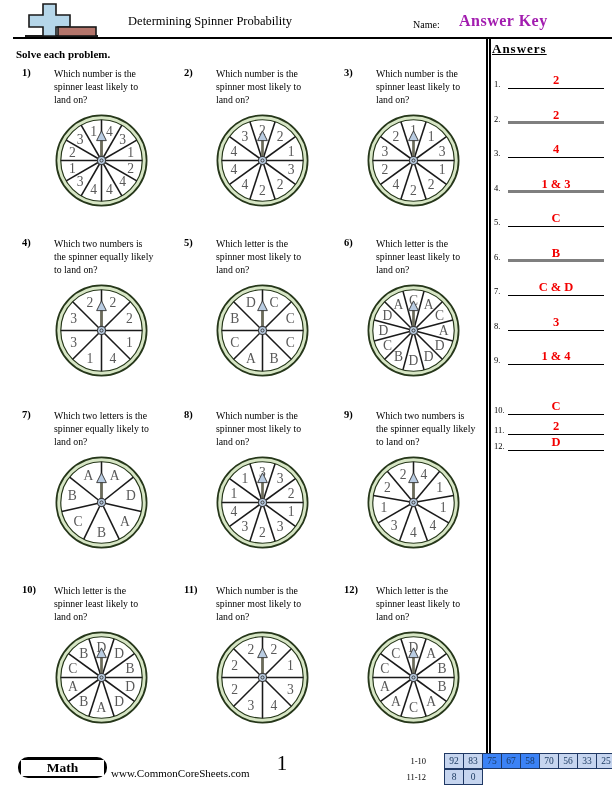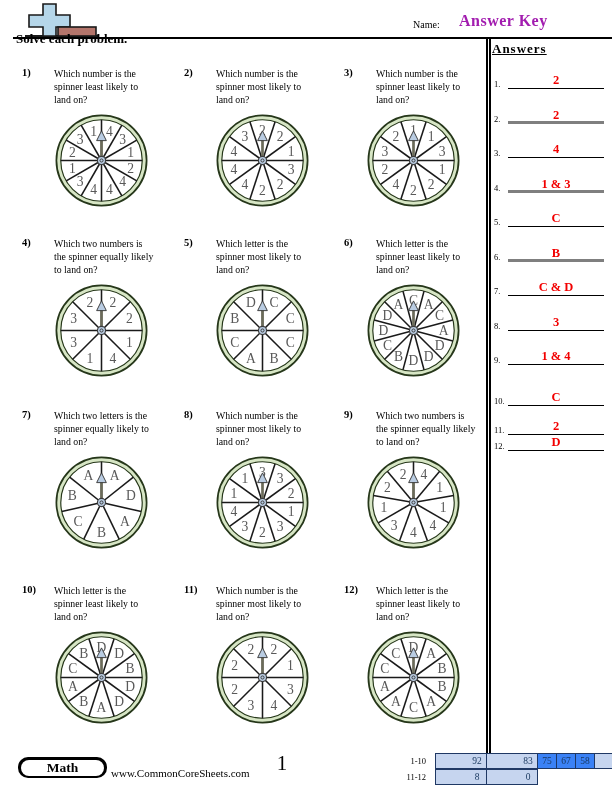--- a/index.html
+++ b/index.html
@@ -5,21 +5,21 @@
   html,body{margin:0;padding:0;background:#888;}
   .page{position:relative;width:612px;height:792px;background:#fff;margin:0 auto;
         font-family:"Liberation Serif",serif;color:#000;overflow:hidden;}
 
   
   .logo{position:absolute;left:22px;top:2px;}
   .title{position:absolute;left:60px;top:14px;width:300px;text-align:center;font-size:12.5px;}
   .name-label{position:absolute;left:413px;top:19px;font-size:10px;}
   .answer-key{position:absolute;left:459px;top:12px;font-size:16px;font-weight:bold;color:#a21caf;letter-spacing:.5px;}
   .header-rule{position:absolute;left:13px;top:37px;width:599px;height:2px;background:#000;}
-  .instructions{position:absolute;left:16px;top:31px;font-size:13px;font-weight:bold;}
+  .instructions{position:absolute;left:16px;top:48px;font-size:11px;font-weight:bold;}
 
   
   .answers-divider{position:absolute;left:486px;top:38px;height:717px;width:0;border-left:5px double #000;}
   .answers-title{position:absolute;left:492px;top:41px;width:116px;text-align:left;
                  font-size:13px;font-weight:bold;text-decoration:underline;letter-spacing:1px;}
   .answers-list{position:absolute;left:492px;top:59px;width:118px;height:430px;}
   .answer-item{position:absolute;left:0;width:118px;height:30px;}
   .answer-number{position:absolute;left:2px;bottom:0;font-size:8.5px;}
   .answer-value{position:absolute;left:16px;bottom:1px;width:96px;text-align:center;
                 font-size:12.5px;font-weight:bold;color:#f20000;}
@@ -30,44 +30,45 @@
   
   .problems-grid{position:absolute;left:20px;top:62px;width:464px;height:683px;display:grid;
                  grid-template-columns:162px 160px 142px;grid-template-rows:170px 172px 175px 166px;}
   .problem{position:relative;}
   .problem-number{position:absolute;left:2px;top:5px;font-size:10.5px;font-weight:bold;}
   .problem-question{margin:5px 0 0 34px;width:126px;font-size:9.8px;line-height:1.33;white-space:pre-line;}
   .spinner{margin-top:6px;display:flex;justify-content:center;}
 
   
   .badge{position:absolute;left:18px;top:757px;width:89px;height:21px;background:#000;border-radius:10px;}
-  .badge-inner{position:absolute;left:3px;top:2.5px;right:3px;bottom:2.5px;background:#fff;border-radius:8px;
+  .badge-inner{position:absolute;left:3px;top:2.5px;right:3px;bottom:2.5px;background:#fff;border-radius:0;
                display:flex;align-items:center;justify-content:center;font-size:13.5px;font-weight:bold;}
   .website{position:absolute;left:111px;top:767px;font-size:11px;}
   .page-number{position:absolute;left:262px;top:751px;width:40px;text-align:center;font-size:21px;}
   .score-table{position:absolute;left:394px;top:753px;}
   .score-row{display:flex;height:16px;}
-  .score-row-label{width:32px;text-align:right;padding-right:9px;font-size:8.5px;line-height:16px;}
+  .score-row-label{width:32px;text-align:right;padding-right:18px;font-size:8.5px;line-height:16px;}
   .score-cells{display:flex;}
   .score-cell{width:18px;height:14px;border:1px solid #1f3864;box-sizing:content-box;
               font-size:9.5px;line-height:14px;text-align:center;color:#17365d;background:#3b82f6;margin-left:-1px;}
   .score-cell:first-child{margin-left:0;}
-  .score-cell.filled{background:#c6d5ef;padding-left:32px;}
+  .score-cell.filled{background:#c6d5ef;}
 </style>
 </head>
 <body>
 
 <div class="page">
 
   <svg class="logo" width="80" height="36" viewBox="0 0 80 36">
     <line x1="3" y1="34" x2="76" y2="34" stroke="#1a1a1a" stroke-width="2"></line>
     <path d="M21,2 h13 v11 h14 v12 h-14 v9 h-13 v-9 h-14 v-12 h14 z" fill="#b5d6e9" stroke="#1a1a1a" stroke-width="1.6"></path>
     <rect x="36" y="25" width="38" height="9" fill="#b4756b" stroke="#1a1a1a" stroke-width="1.6"></rect>
   </svg>
 
+  <div class="title">Determining Spinner Probability</div>
   <div class="name-label">Name:</div>
   <div class="answer-key">Answer Key</div>
   <div class="header-rule"></div>
   <div class="instructions">Solve each problem.</div>
 
   <div class="answers-divider"></div>
   <div class="answers-title">Answers</div>
   <div class="answers-list">
   <div class="answer-item" style="top: 0px;">
     <span class="answer-number">1.</span>
@@ -116,21 +117,21 @@
     <div class="answer-value">3</div>
     <div class="answer-line line-black"></div>
   </div>
 
   <div class="answer-item" style="top: 276.4px;">
     <span class="answer-number">9.</span>
     <div class="answer-value">1 &amp; 4</div>
     <div class="answer-line line-black"></div>
   </div>
 
-  <div class="answer-item" style="top: 317px;">
+  <div class="answer-item" style="top: 326px;">
     <span class="answer-number">10.</span>
     <div class="answer-value">C</div>
     <div class="answer-line line-black"></div>
   </div>
 
   <div class="answer-item" style="top: 345.5px;">
     <span class="answer-number">11.</span>
     <div class="answer-value">2</div>
     <div class="answer-line line-black"></div>
   </div>

